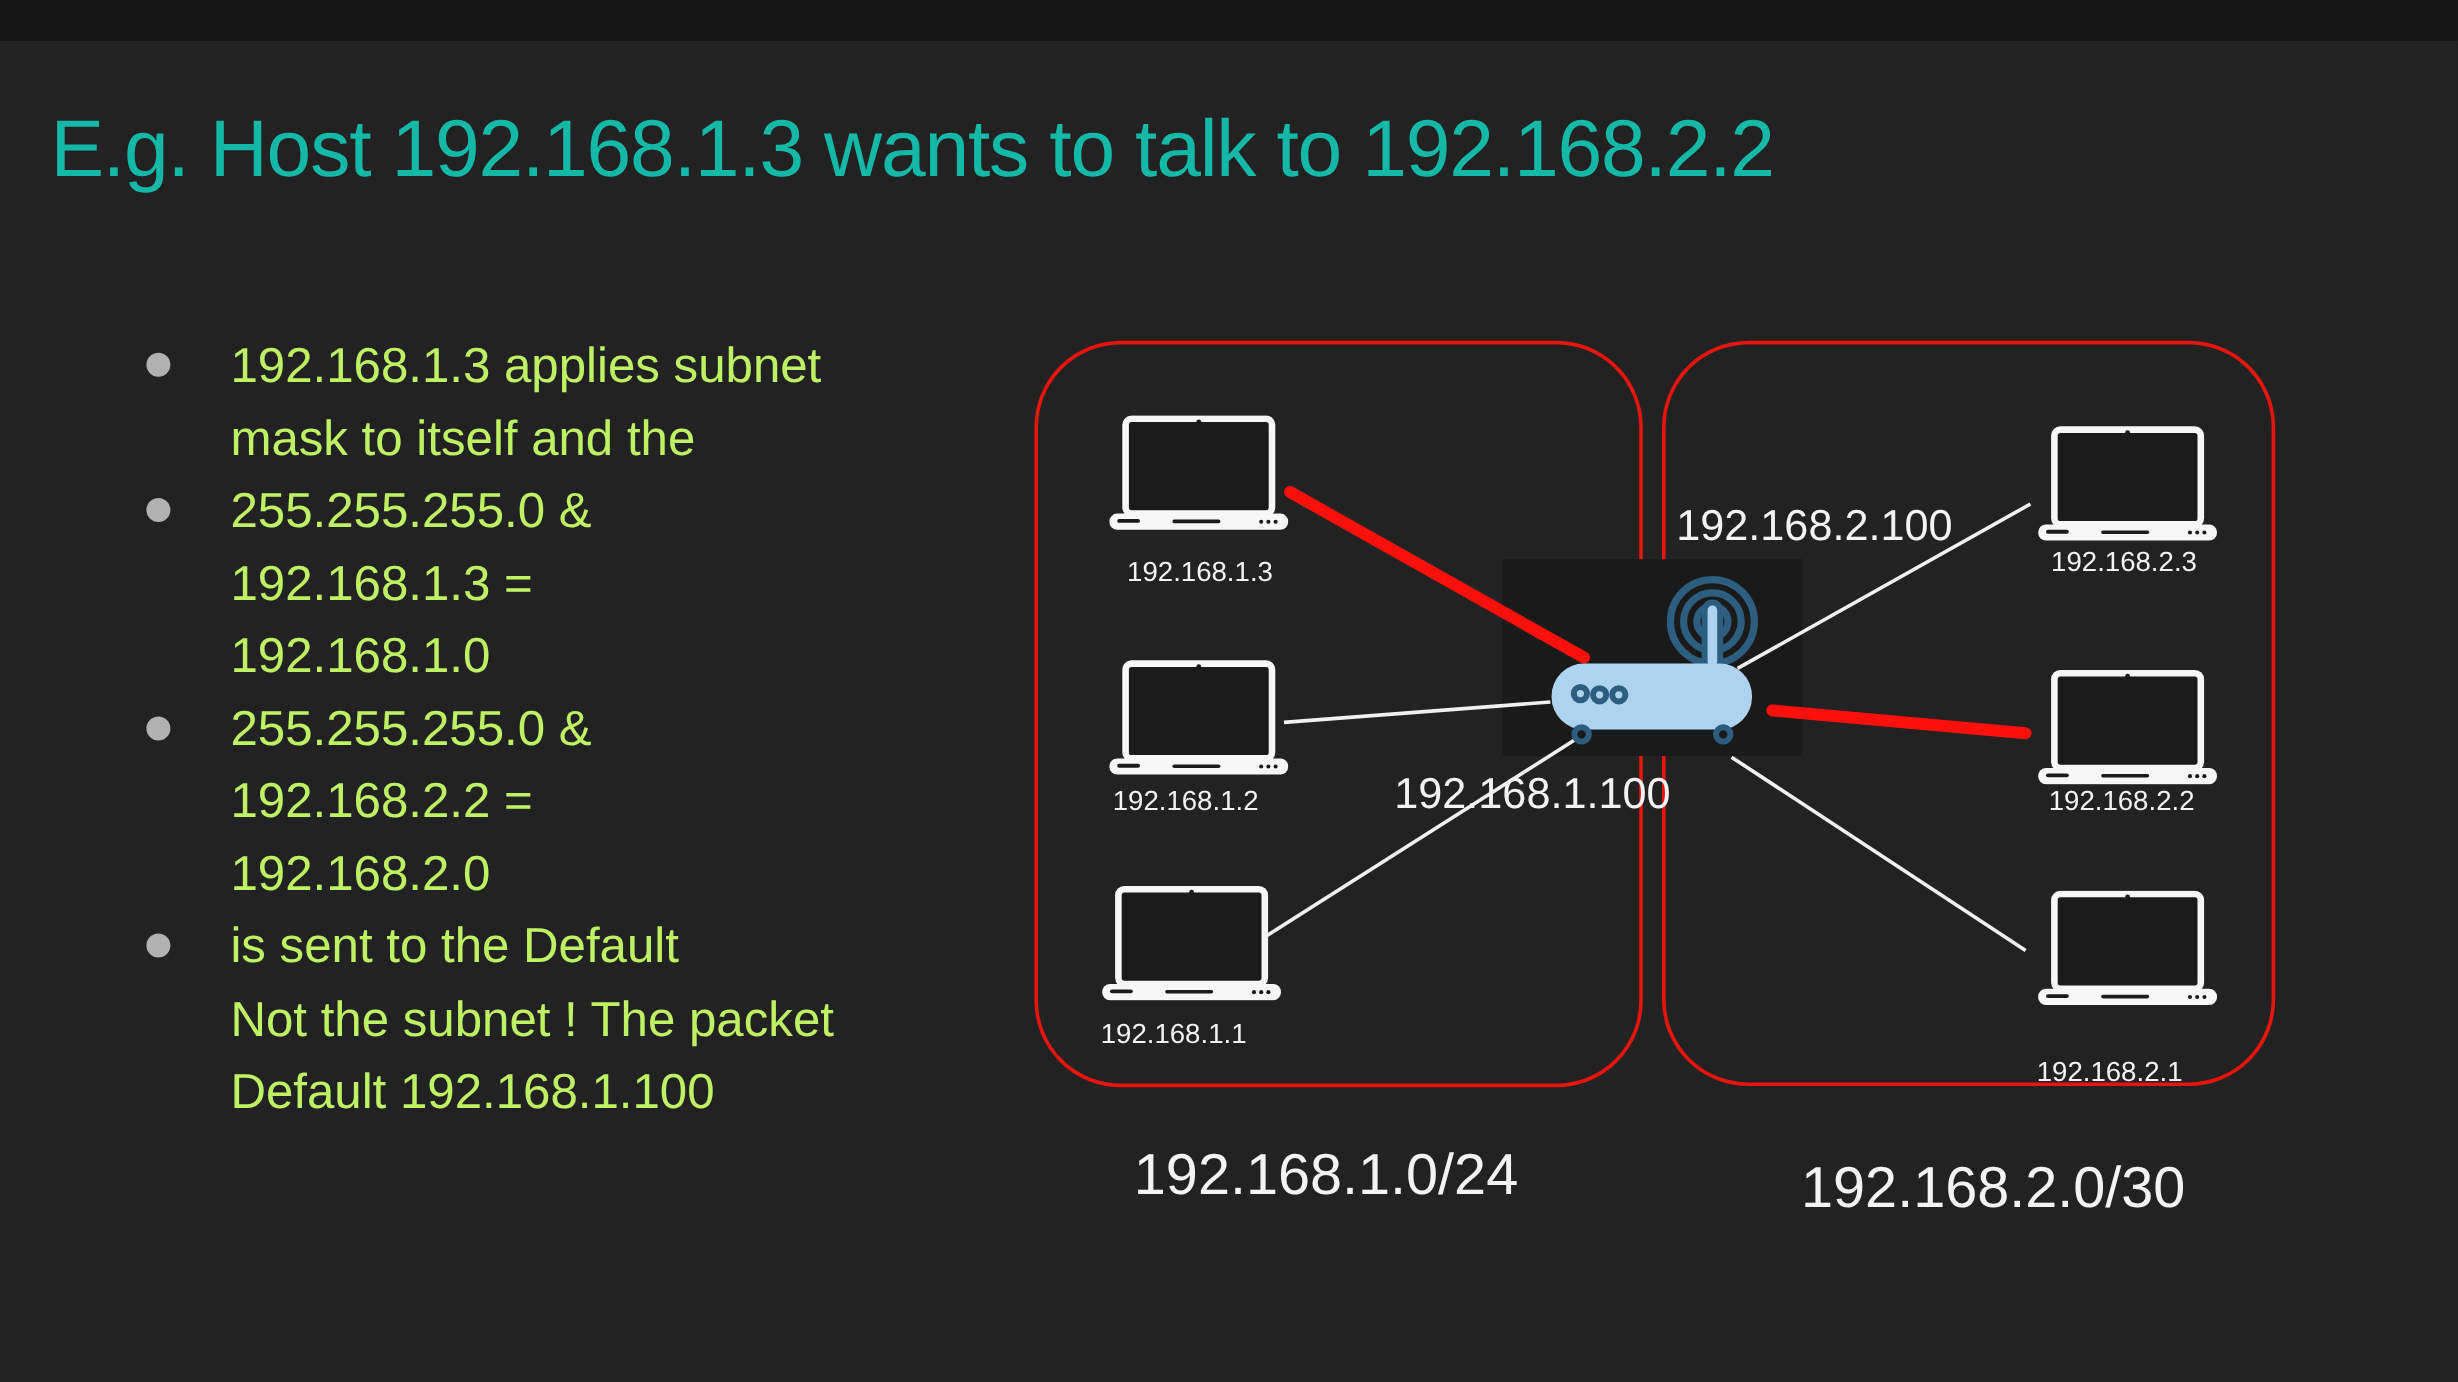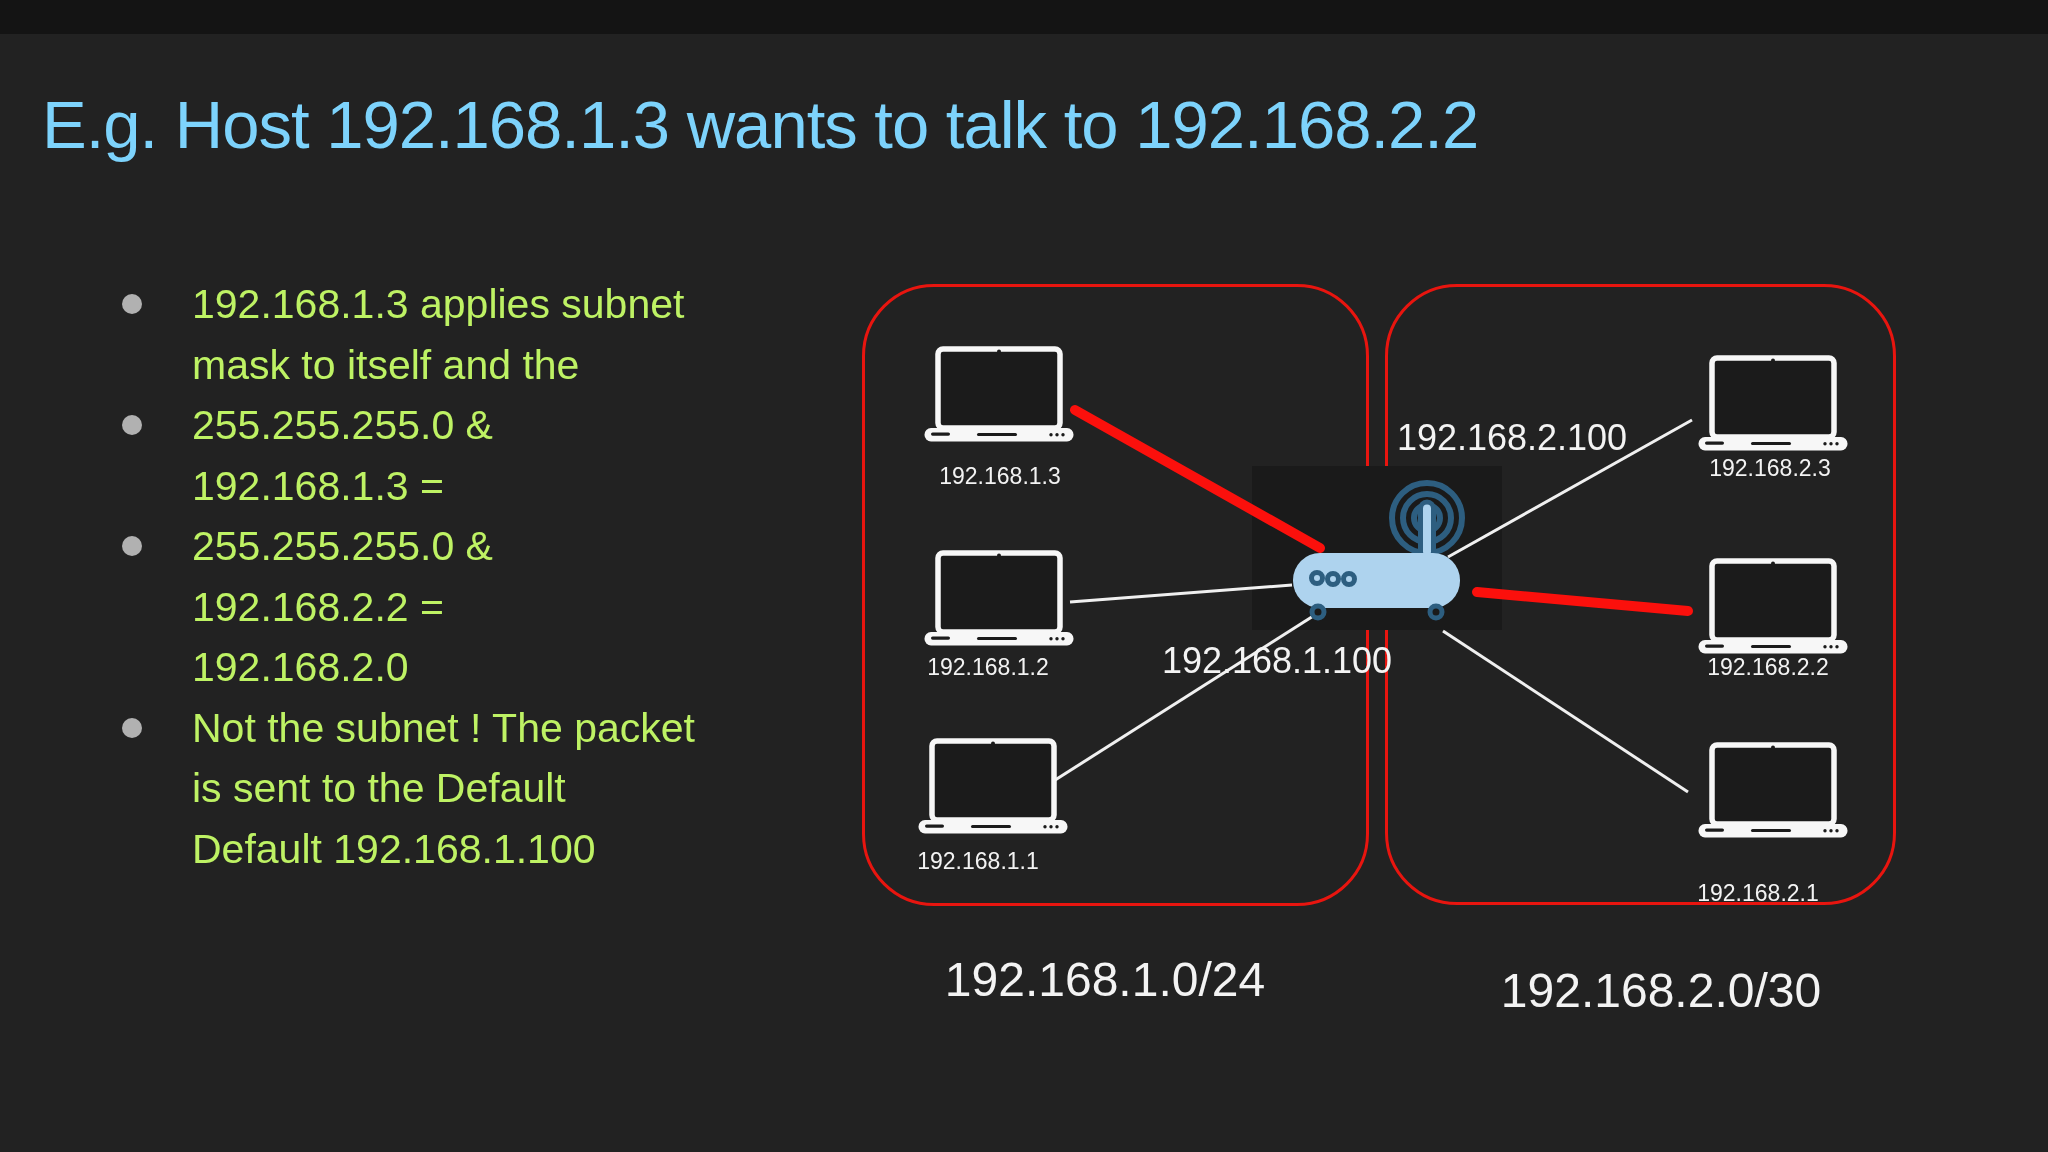--- a/index.html
+++ b/index.html
@@ -1,20 +1,20 @@
 <!DOCTYPE html>
 <html><head>
 <meta charset="utf-8">
 <style>
   html,body{margin:0;padding:0;background:#222222;}
   body{width:2048px;height:1152px;overflow:hidden;position:relative;
        font-family:"Liberation Sans", sans-serif;}
   .topbar{position:absolute;left:0;top:0;width:2048px;height:34px;background:#141414;}
   .title{position:absolute;left:42px;top:86px;font-size:67px;letter-spacing:-1px;
-         color:#7dd3fc;white-space:nowrap;}
+         color:#14b8a6;white-space:nowrap;}
   
   .bullets{position:absolute;left:192px;top:274px;width:600px;list-style:none;margin:0;padding:0;}
   .bullets li{position:relative;font-size:41px;line-height:60.5px;color:#bef264;}
   .bullets li .dot{position:absolute;left:-70px;top:20px;width:20px;height:20px;
                    border-radius:50%;background:#b1b1b1;}
   .bline{white-space:nowrap;}
   
   .subnet-box{position:absolute;border:3px solid #e8150f;border-radius:72px;z-index:1;}
   .box1{left:862px;top:284px;width:501px;height:616px;}
   .box2{left:1385px;top:284px;width:505px;height:615px;}
@@ -37,31 +37,32 @@
 <ul class="bullets">
   <li>
     <span class="dot"></span>
     <div class="bline">192.168.1.3 applies subnet</div>
     <div class="bline">mask to itself and the</div>
   </li>
   <li>
     <span class="dot"></span>
     <div class="bline">255.255.255.0 &amp;</div>
     <div class="bline">192.168.1.3 =</div>
+    <div class="bline">192.168.1.0</div>
   </li>
   <li>
     <span class="dot"></span>
     <div class="bline">255.255.255.0 &amp;</div>
     <div class="bline">192.168.2.2 =</div>
     <div class="bline">192.168.2.0</div>
   </li>
   <li>
     <span class="dot"></span>
+    <div class="bline">is sent to the Default</div>
     <div class="bline">Not the subnet ! The packet</div>
-    <div class="bline">is sent to the Default</div>
     <div class="bline">Default 192.168.1.100</div>
   </li>
 </ul>
 
 <div class="subnet-box box1"></div>
 <div class="subnet-box box2"></div>
 
 <div class="router-bg"></div>
 
 <svg class="lines" viewBox="0 0 1060 650">

